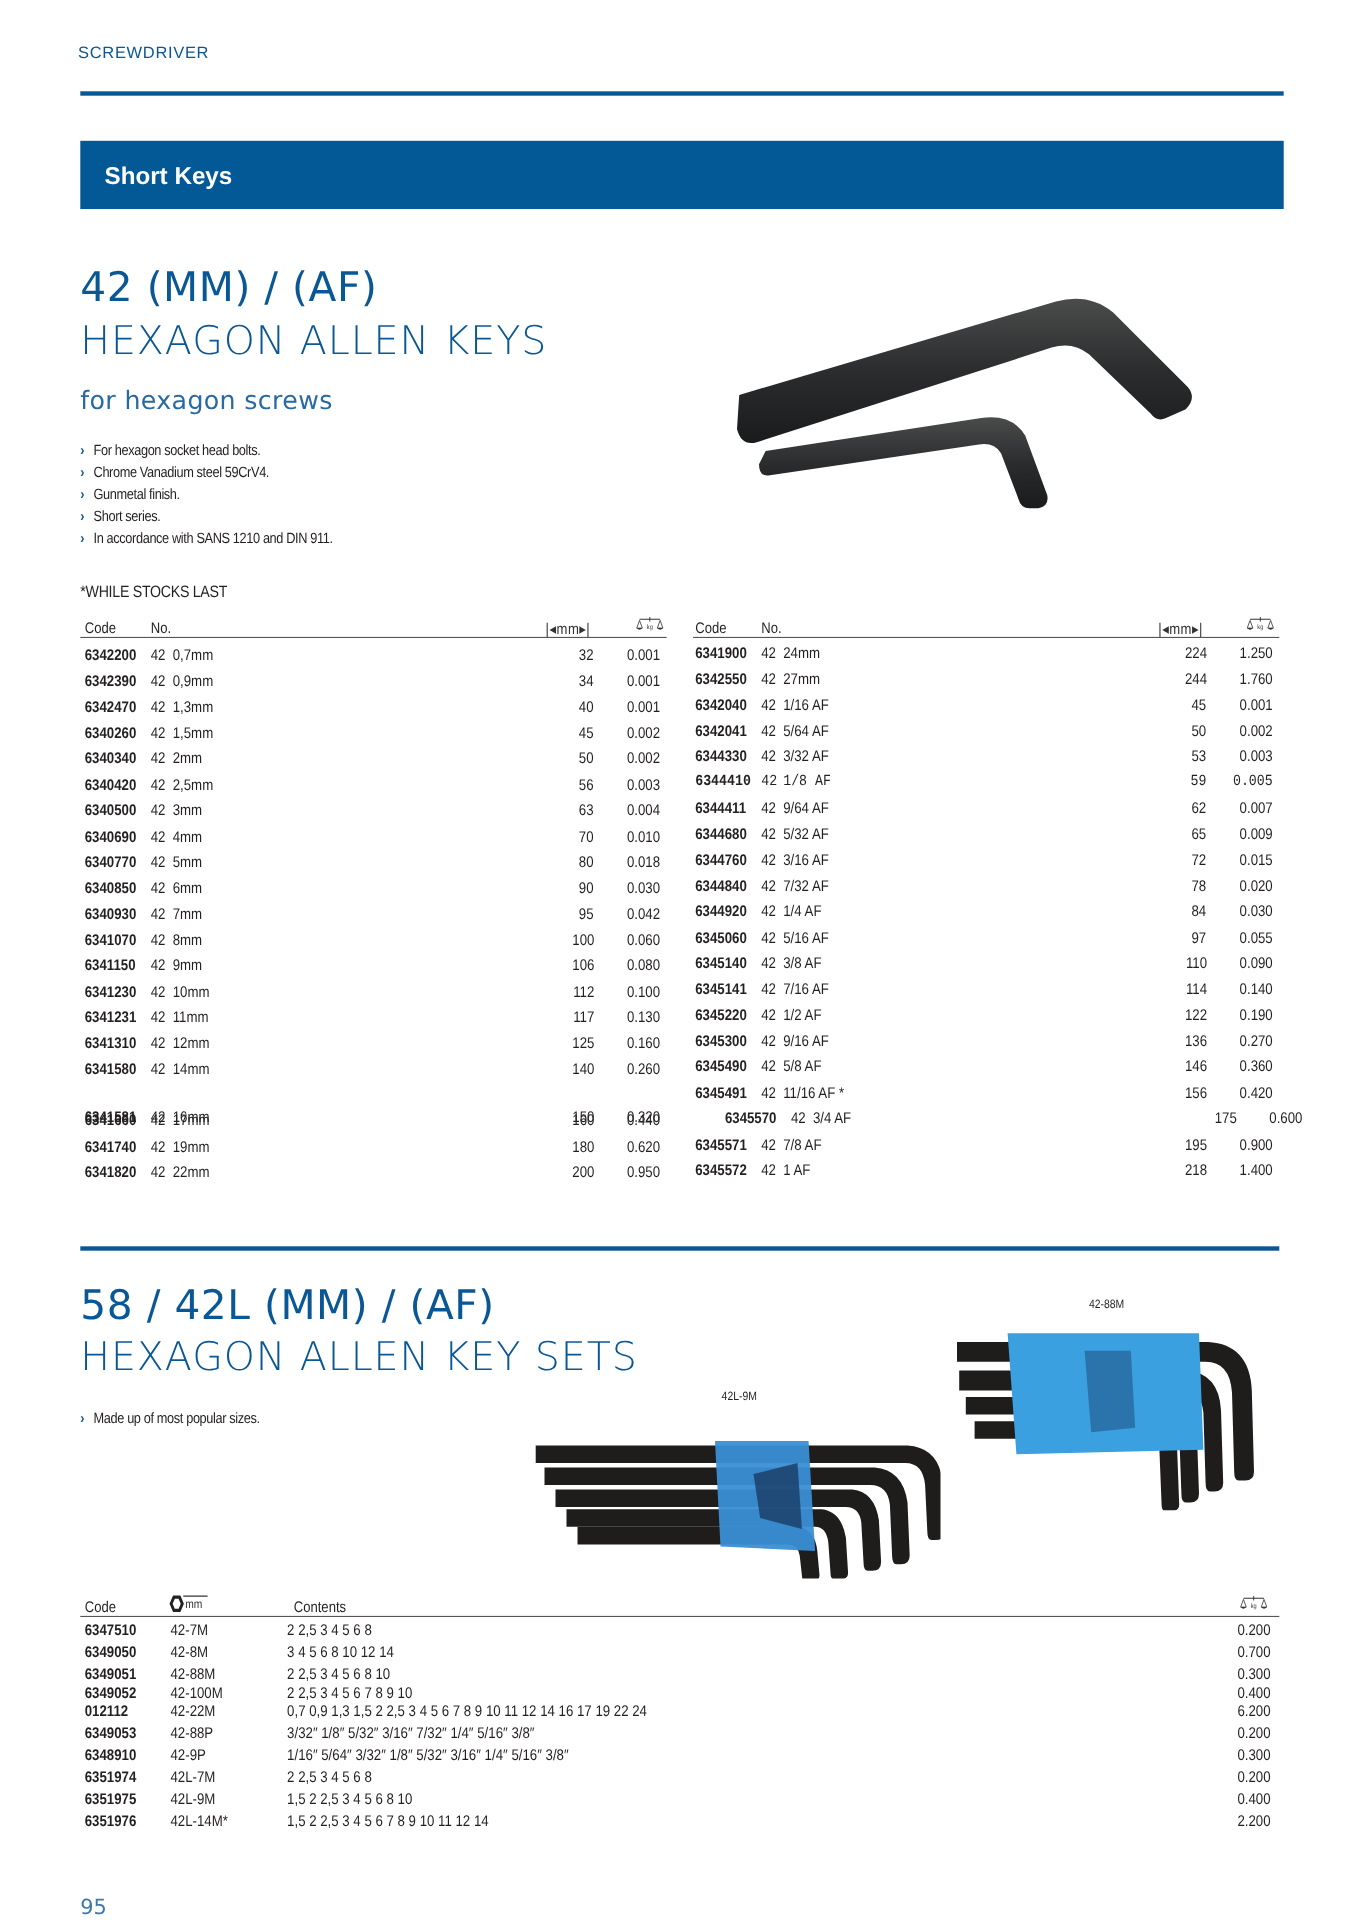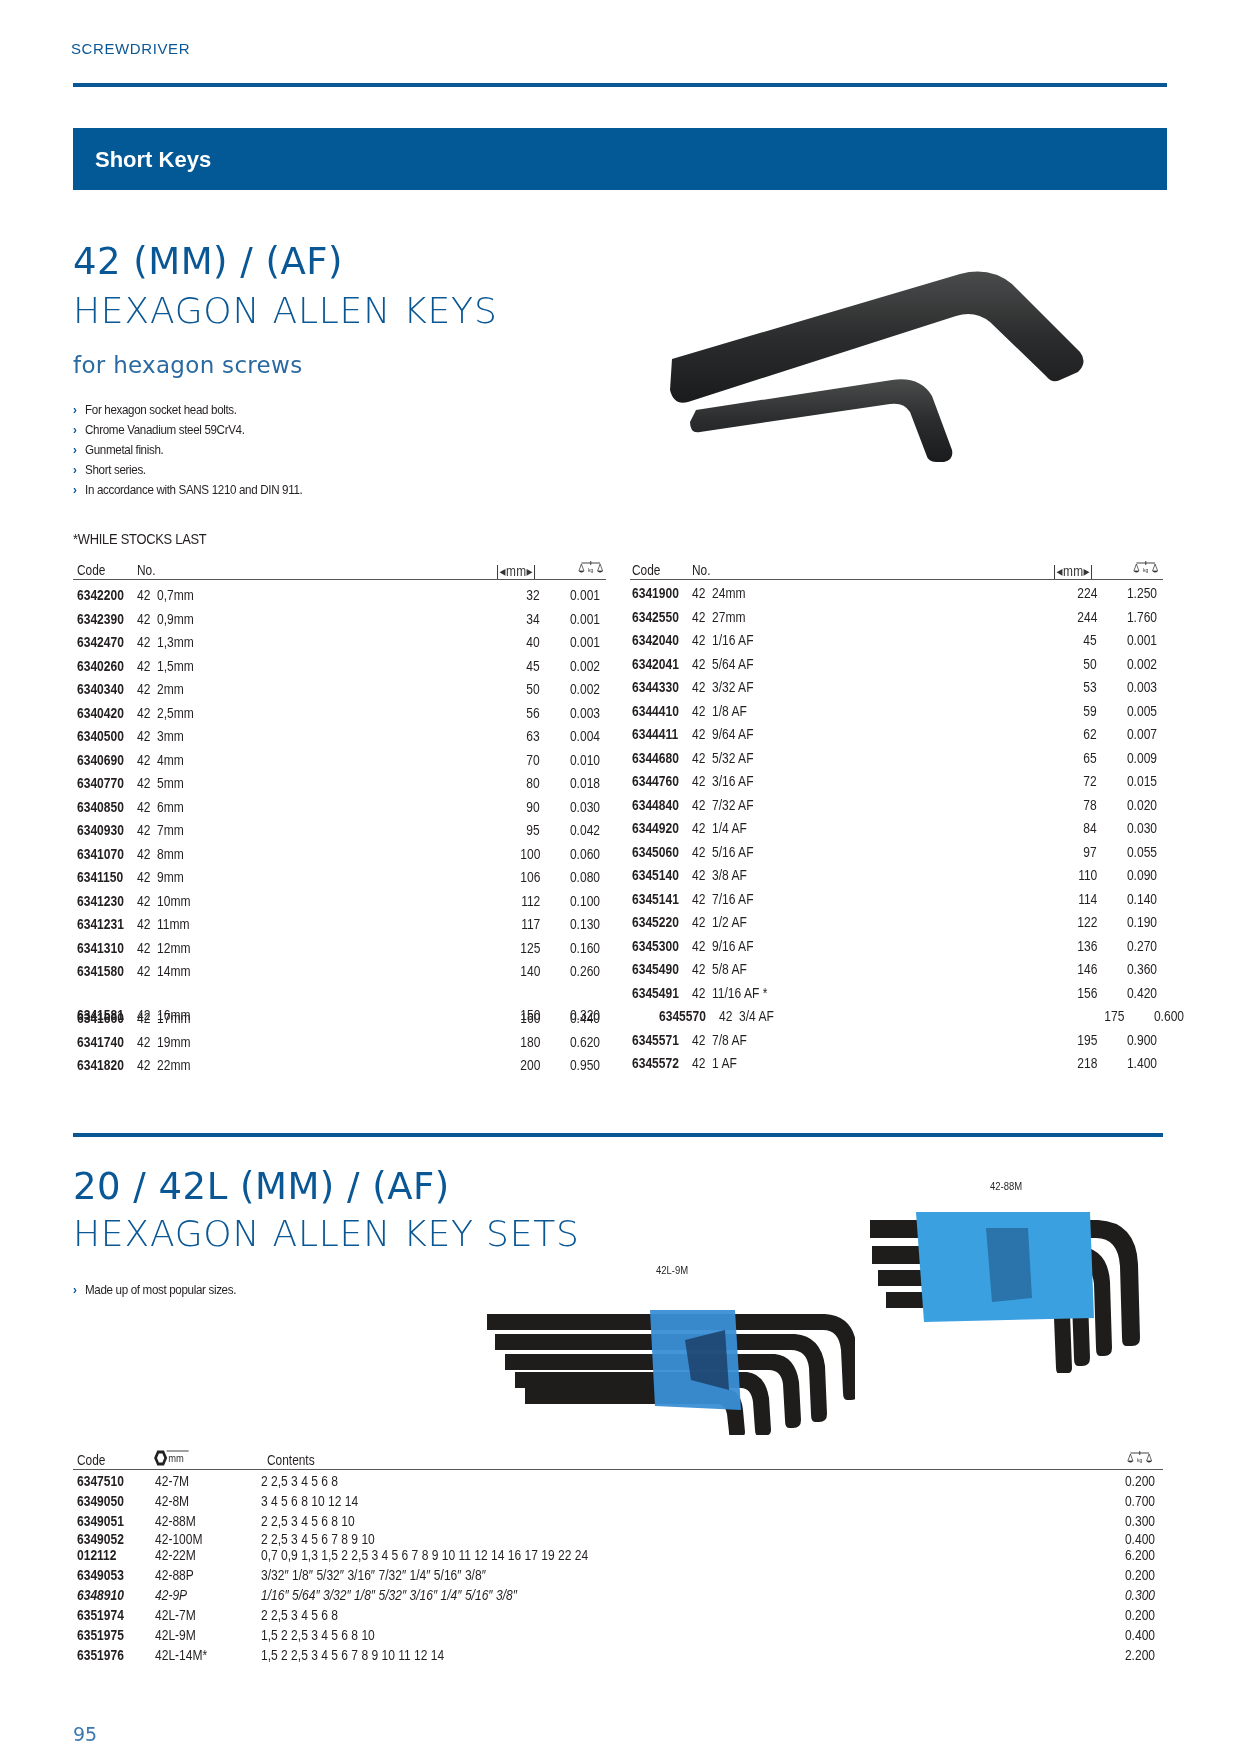--- a/index.html
+++ b/index.html
@@ -306,21 +306,21 @@
         <span class="rnum" style="right: 66px;">50</span>
         <span class="rnum" style="right: 6px;">0.002</span>
       </div>
       <div class="row" style="top: 122px;">
         <span class="code" style="left: 2px;">6344330</span>
         <span class="num" style="left: 62px;">42</span>
         <span class="num" style="left: 82px;">3/32 AF</span>
         <span class="rnum" style="right: 66px;">53</span>
         <span class="rnum" style="right: 6px;">0.003</span>
       </div>
-      <div class="row" style="top: 145.5px;">
+      <div class="row" style="top: 145.5px; font-family: Liberation Mono, monospace;">
         <span class="code" style="left: 2px;">6344410</span>
         <span class="num" style="left: 62px;">42</span>
         <span class="num" style="left: 82px;">1/8  AF</span>
         <span class="rnum" style="right: 66px;">59</span>
         <span class="rnum" style="right: 6px;">0.005</span>
       </div>
       <div class="row" style="top: 169px;">
         <span class="code" style="left: 2px;">6344411</span>
         <span class="num" style="left: 62px;">42</span>
         <span class="num" style="left: 82px;">9/64  AF</span>
@@ -423,21 +423,21 @@
         <span class="num" style="left: 62px;">42</span>
         <span class="num" style="left: 82px;">1 AF</span>
         <span class="rnum" style="right: 66px;">218</span>
         <span class="rnum" style="right: 6px;">1.400</span>
       </div>
     </div>
 </div>
 
 <div class="abs mid-rule"></div>
 
-<div class="abs h1 title-c">20 / 42L (MM) / (AF)</div>
+<div class="abs h1 title-c">58 / 42L (MM) / (AF)</div>
 <div class="abs h1 title-d">HEXAGON ALLEN KEY SETS</div>
 <ul class="abs bullets bullets2">
   <li><span class="chev">›</span><span>Made up of most popular sizes.</span></li>
 </ul>
 
 <div class="abs caption" style="left:990px; top:1180px;">42-88M</div>
 <div class="abs caption" style="left:656px; top:1264px;">42L-9M</div>
 
 <div class="img-box" style="left:485px; top:1310px; width:370px; height:125px;">
   <svg width="370" height="125" viewBox="0 0 370 125">
@@ -519,21 +519,21 @@
         <span class="num" style="left: 82px; top: 1px;">42-22M</span>
         <span class="num" style="left: 188px; top: 1px;">0,7  0,9  1,3  1,5  2  2,5  3  4  5  6  7  8  9  10  11  12  14  16  17  19  22  24</span>
         <span class="rnum" style="right: 8px; top: 1px;">6.200</span>
       </div>
       <div class="row" style="top: 122px;">
         <span class="code" style="left: 4px; top: 1px;">6349053</span>
         <span class="num" style="left: 82px; top: 1px;">42-88P</span>
         <span class="num" style="left: 188px; top: 1px;">3/32″  1/8″  5/32″  3/16″  7/32″  1/4″  5/16″  3/8″</span>
         <span class="rnum" style="right: 8px; top: 1px;">0.200</span>
       </div>
-      <div class="row" style="top: 142px; font-style: italic;">
+      <div class="row" style="top: 142px;">
         <span class="code" style="left: 4px; top: 1px;">6348910</span>
         <span class="num" style="left: 82px; top: 1px;">42-9P</span>
         <span class="num" style="left: 188px; top: 1px;">1/16″  5/64″  3/32″  1/8″  5/32″  3/16″  1/4″  5/16″  3/8″</span>
         <span class="rnum" style="right: 8px; top: 1px;">0.300</span>
       </div>
       <div class="row" style="top: 162px;">
         <span class="code" style="left: 4px; top: 1px;">6351974</span>
         <span class="num" style="left: 82px; top: 1px;">42L-7M</span>
         <span class="num" style="left: 188px; top: 1px;">2  2,5  3  4  5  6  8</span>
         <span class="rnum" style="right: 8px; top: 1px;">0.200</span>

